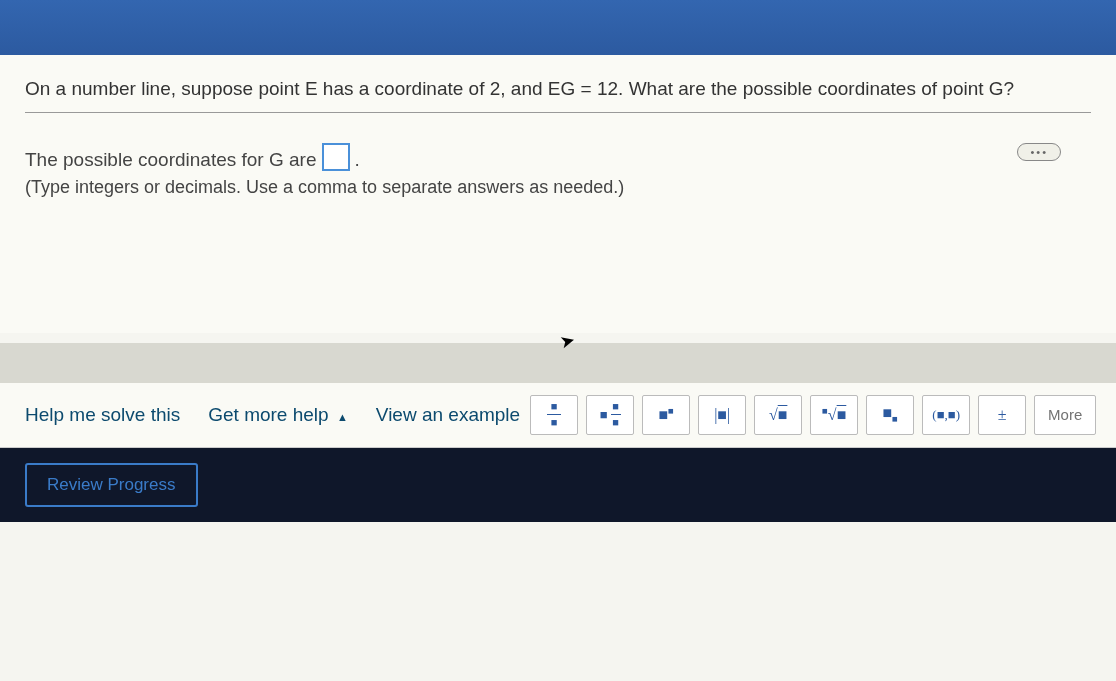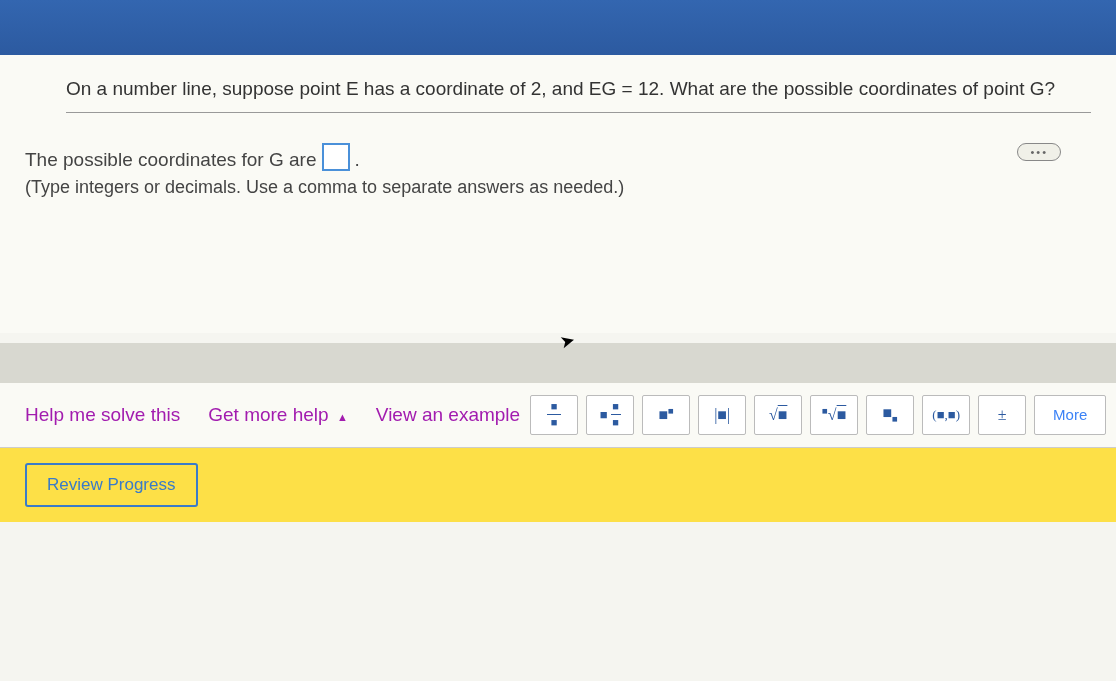--- a/index.html
+++ b/index.html
@@ -24,21 +24,20 @@
     .content {
       padding: 20px 25px 0 25px;
       background: #fafaf5;
     }
     .question-text {
       font-size: 19px;
       color: #333;
       padding-bottom: 8px;
       border-bottom: 1px solid #999;
       line-height: 1.5;
-      margin-left: 41px;
     }
     .answer-area {
       padding-top: 30px;
       position: relative;
       min-height: 220px;
     }
     .answer-line {
       font-size: 19px;
       color: #444;
       line-height: 1.8;
@@ -91,21 +90,21 @@
       align-items: center;
       padding: 12px 25px;
       background: #fafaf5;
       gap: 10px;
       flex-wrap: nowrap;
     }
     .help-links {
       display: flex;
       gap: 28px;
       font-size: 19px;
-      color: #a21caf;
+      color: #0c4a6e;
       margin-right: auto;
       align-items: center;
     }
     .help-link {
       cursor: pointer;
       white-space: nowrap;
     }
     .dropdown-caret {
       font-size: 11px;
       margin-left: 3px;
@@ -123,43 +122,43 @@
       display: flex;
       align-items: center;
       justify-content: center;
       font-size: 16px;
       color: #2c5aa0;
       cursor: pointer;
       font-family: 'Times New Roman', serif;
       border-radius: 2px;
     }
     .math-btn.more-btn {
-      width: 72px;
-      color: #3b82f6;
+      width: 62px;
+      color: #737373;
       font-family: Arial, sans-serif;
       font-size: 15px;
       text-align: center;
     }
     .frac-icon {
       display: flex;
       flex-direction: column;
       align-items: center;
       font-size: 11px;
       line-height: 1;
     }
     .frac-bar {
       width: 14px;
       height: 1.5px;
       background: #2c5aa0;
       margin: 2px 0;
     }
     .bottom-section {
       padding: 15px 25px;
       border-top: 1px solid #ccc;
-      background: #fde047;
+      background: #0f172a;
     }
     .review-btn {
       display: inline-block;
       padding: 10px 20px;
       border: 2px solid #3a7bc8;
       color: #3a7bc8;
       font-size: 17px;
       background: transparent;
       cursor: pointer;
       border-radius: 3px;

